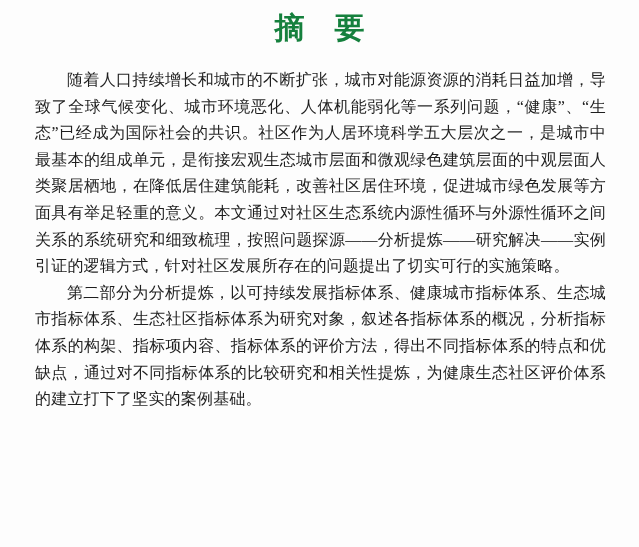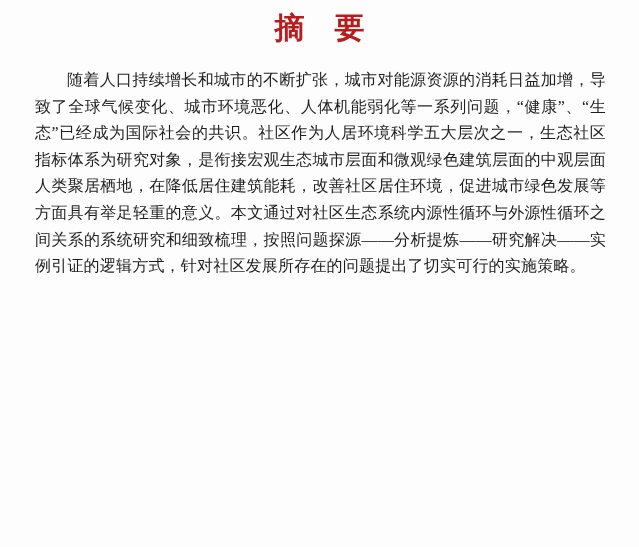--- a/index.html
+++ b/index.html
@@ -17,21 +17,21 @@
     font-family: "Liberation Serif", "DejaVu Serif", serif;
     overflow: hidden;
   }
   .title {
     margin: 0;
     padding-top: 8px;
     text-align: center;
     font-size: 30px;
     font-weight: bold;
     line-height: 40px;
-    color: #b91c1c;
+    color: #15803d;
   }
   .content {
     margin: 19px 33px 0 35px;
     text-align: justify;
     text-justify: inter-ideograph;
     font-size: 16px;
     line-height: 26.6px;
     letter-spacing: 0.2px;
   }
   .content p {
@@ -39,15 +39,16 @@
     padding: 0;
     text-indent: 2em;
   }
 </style>
 </head>
 <body>
 
 <div class="page">
   <h1 class="title">摘　要</h1>
   <div class="content">
-    <p>随着人口持续增长和城市的不断扩张，城市对能源资源的消耗日益加增，导致了全球气候变化、城市环境恶化、人体机能弱化等一系列问题，“健康”、“生态”已经成为国际社会的共识。社区作为人居环境科学五大层次之一，生态社区指标体系为研究对象，是衔接宏观生态城市层面和微观绿色建筑层面的中观层面人类聚居栖地，在降低居住建筑能耗，改善社区居住环境，促进城市绿色发展等方面具有举足轻重的意义。本文通过对社区生态系统内源性循环与外源性循环之间关系的系统研究和细致梳理，按照问题探源——分析提炼——研究解决——实例引证的逻辑方式，针对社区发展所存在的问题提出了切实可行的实施策略。</p>
+    <p>随着人口持续增长和城市的不断扩张，城市对能源资源的消耗日益加增，导致了全球气候变化、城市环境恶化、人体机能弱化等一系列问题，“健康”、“生态”已经成为国际社会的共识。社区作为人居环境科学五大层次之一，是城市中最基本的组成单元，是衔接宏观生态城市层面和微观绿色建筑层面的中观层面人类聚居栖地，在降低居住建筑能耗，改善社区居住环境，促进城市绿色发展等方面具有举足轻重的意义。本文通过对社区生态系统内源性循环与外源性循环之间关系的系统研究和细致梳理，按照问题探源——分析提炼——研究解决——实例引证的逻辑方式，针对社区发展所存在的问题提出了切实可行的实施策略。</p>
+    <p>第二部分为分析提炼，以可持续发展指标体系、健康城市指标体系、生态城市指标体系、生态社区指标体系为研究对象，叙述各指标体系的概况，分析指标体系的构架、指标项内容、指标体系的评价方法，得出不同指标体系的特点和优缺点，通过对不同指标体系的比较研究和相关性提炼，为健康生态社区评价体系的建立打下了坚实的案例基础。</p>
   </div>
 </div>
 
 </body></html>

